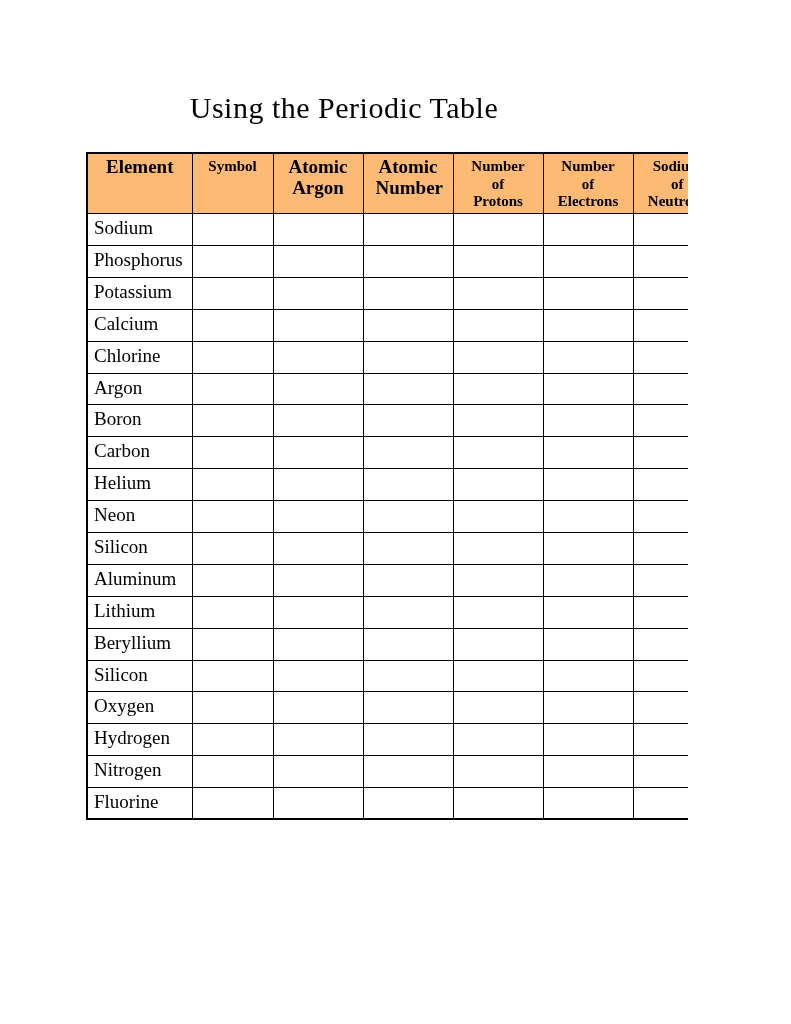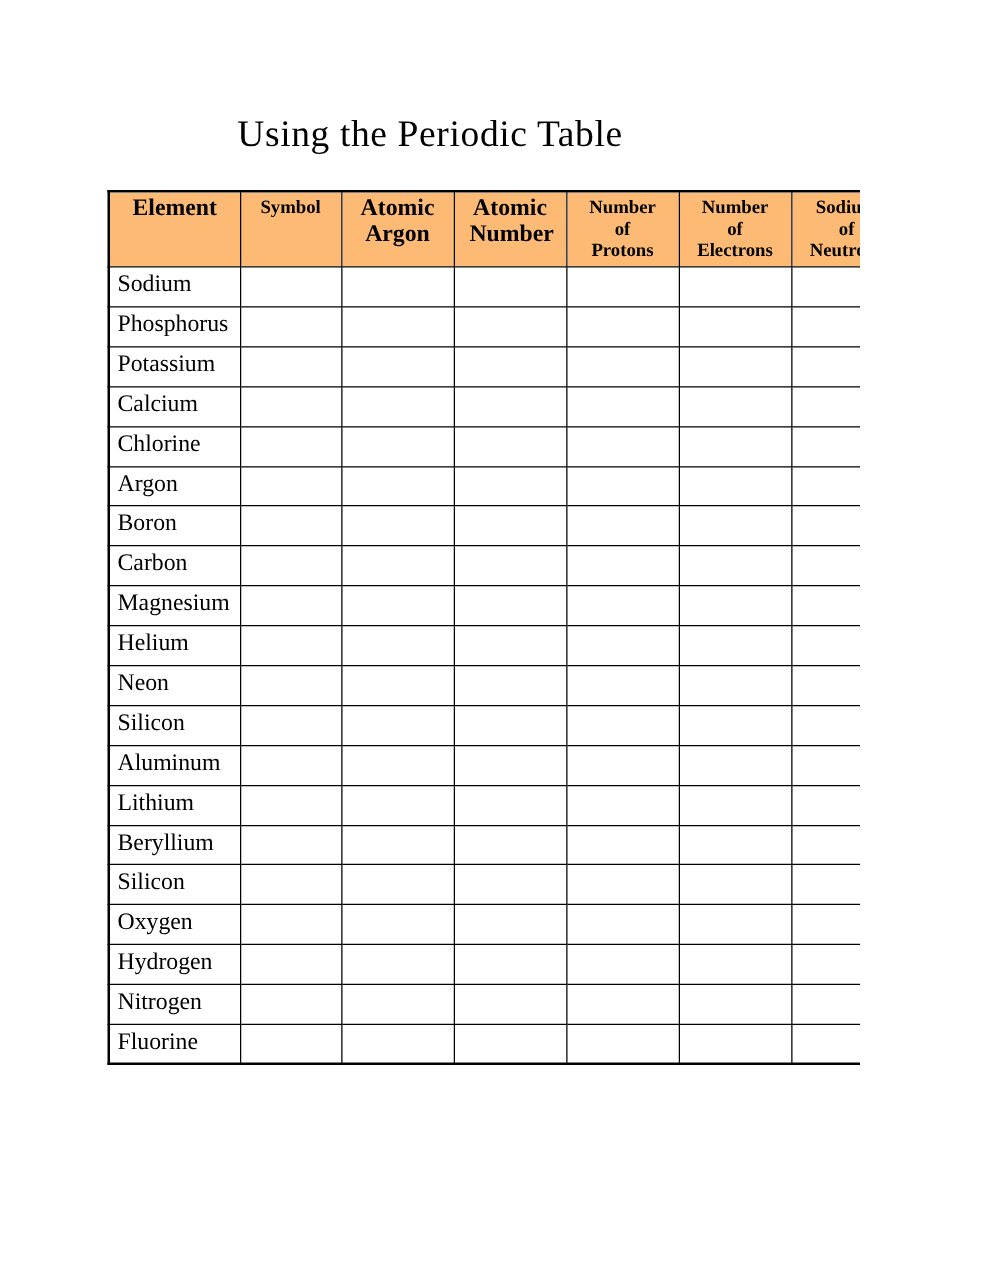--- a/index.html
+++ b/index.html
@@ -171,29 +171,20 @@
   <tr>
     <td class="element-cell">Carbon</td>
     <td class="blank-cell"></td>
     <td class="blank-cell"></td>
     <td class="blank-cell"></td>
     <td class="blank-cell"></td>
     <td class="blank-cell"></td>
     <td class="blank-cell"></td>
   </tr>
 
-  <tr>
-    <td class="element-cell">Magnesium</td>
-    <td class="blank-cell"></td>
-    <td class="blank-cell"></td>
-    <td class="blank-cell"></td>
-    <td class="blank-cell"></td>
-    <td class="blank-cell"></td>
-    <td class="blank-cell"></td>
-  </tr>
 
   <tr>
     <td class="element-cell">Helium</td>
     <td class="blank-cell"></td>
     <td class="blank-cell"></td>
     <td class="blank-cell"></td>
     <td class="blank-cell"></td>
     <td class="blank-cell"></td>
     <td class="blank-cell"></td>
   </tr>

